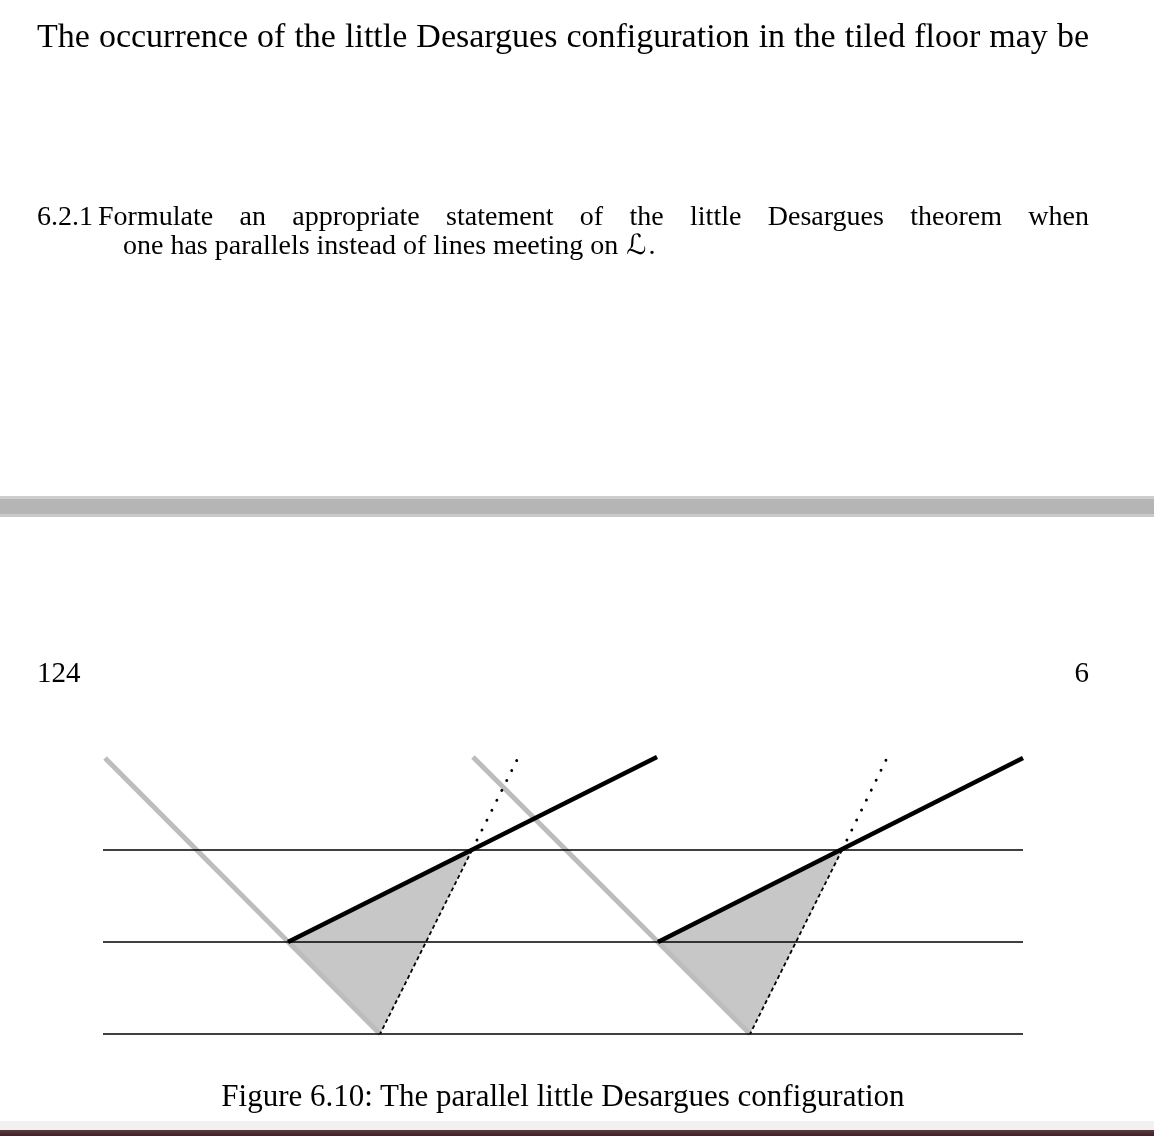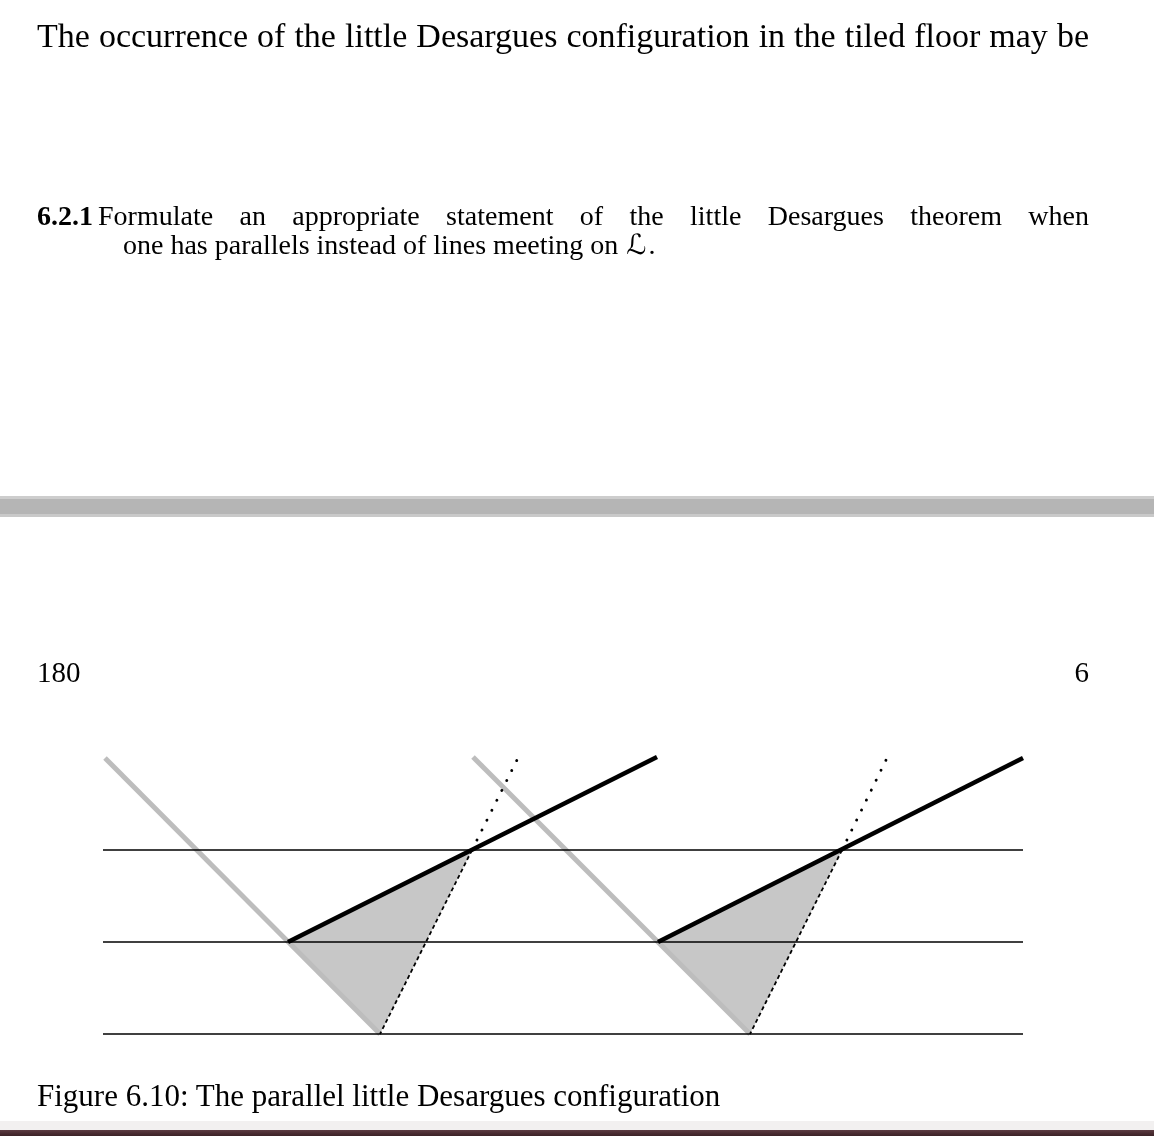--- a/index.html
+++ b/index.html
@@ -20,21 +20,21 @@
     text-align:justify;
     text-align-last:justify;
     text-justify:inter-word;
     height:39px;overflow:hidden;white-space:nowrap0;
   }
   
   #exercise{
     position:absolute;left:37px;top:196px;width:1052px;height:90px;
     font-size:28px;line-height:39px;
   }
-  #exercise .ex-num{position:absolute;left:0;top:0;font-weight:bold;}
+  #exercise .ex-num{position:absolute;left:0;top:0;font-weight:normal;}
   #exercise .ex-line1{
     position:absolute;left:61px;top:0;width:991px;
     text-align:justify;text-align-last:justify;text-justify:inter-word;height:39px;overflow:hidden;
   }
   #exercise .ex-line2{position:absolute;left:86px;top:29px;white-space:nowrap;}
   .script-l{font-style:italic;font-family:"DejaVu Serif","DejaVu Sans",serif;padding:0 2px 0 1px;}
   
   #separator{
     position:absolute;left:0;top:496px;width:1154px;height:21px;
     background:#b5b5b5;
@@ -47,21 +47,21 @@
     position:absolute;left:37px;top:654px;width:1052px;
     font-size:29px;line-height:36px;
     display:flex;justify-content:space-between;align-items:baseline;
   }
   #running-header .chapter{display:flex;gap:34px;align-items:baseline;}
   
   #figure-svg{position:absolute;left:0;top:0;width:1154px;height:1136px;}
   
   #caption{
     position:absolute;left:37px;top:1078px;width:1052px;
-    font-size:31px;line-height:36px;white-space:nowrap;
+    font-size:31px;line-height:36px;text-align:center;white-space:nowrap;
   }
   
   #bottom-light-band{
     position:absolute;left:0;top:1121px;width:1154px;height:9px;
     background:#f2f0f0;
   }
   #next-page-edge{
     position:absolute;left:0;top:1130px;width:1154px;height:6px;
     background:linear-gradient(#5c3c42 0%,#4a2c31 55%,#3c2226 100%);
   }
@@ -77,21 +77,21 @@
 
   <div id="exercise">
     <span class="ex-num">6.2.1</span>
     <div class="ex-line1">Formulate an appropriate statement of the little Desargues theorem when</div>
     <div class="ex-line2"><span>one has parallels instead of lines meeting on</span> <span class="script-l">ℒ</span><span>.</span></div>
   </div>
 
   <div id="separator"></div>
 
   <div id="running-header">
-    <span>180</span>
+    <span>124</span>
     <span class="chapter">
       <span>6</span>
     </span>
   </div>
 
   <svg id="figure-svg" viewBox="0 0 1154 1136" xmlns="http://www.w3.org/2000/svg">
       <polygon points="288,942 472,850 380,1034" fill="#c7c7c7"></polygon>
       <polygon points="658,942 842,850 750,1034" fill="#c7c7c7"></polygon>
       <line x1="105" y1="758" x2="380" y2="1034" stroke="#bdbdbd" stroke-width="5"></line>
       <line x1="473" y1="757" x2="750" y2="1034" stroke="#bdbdbd" stroke-width="5"></line>

